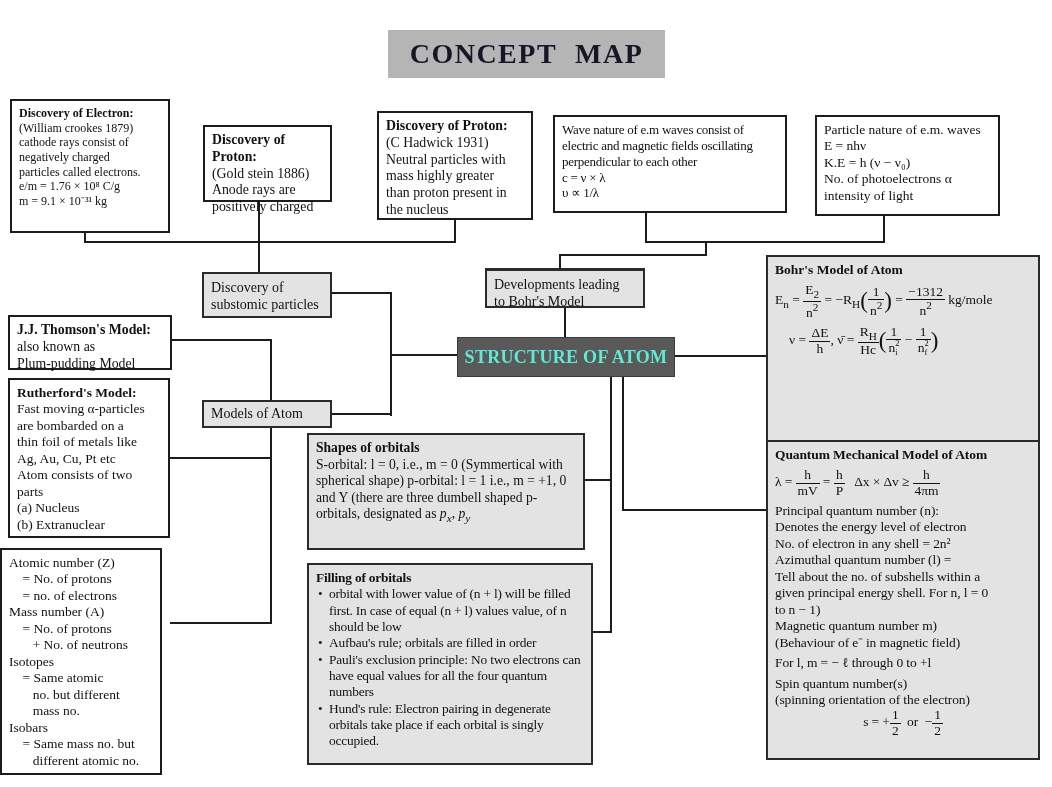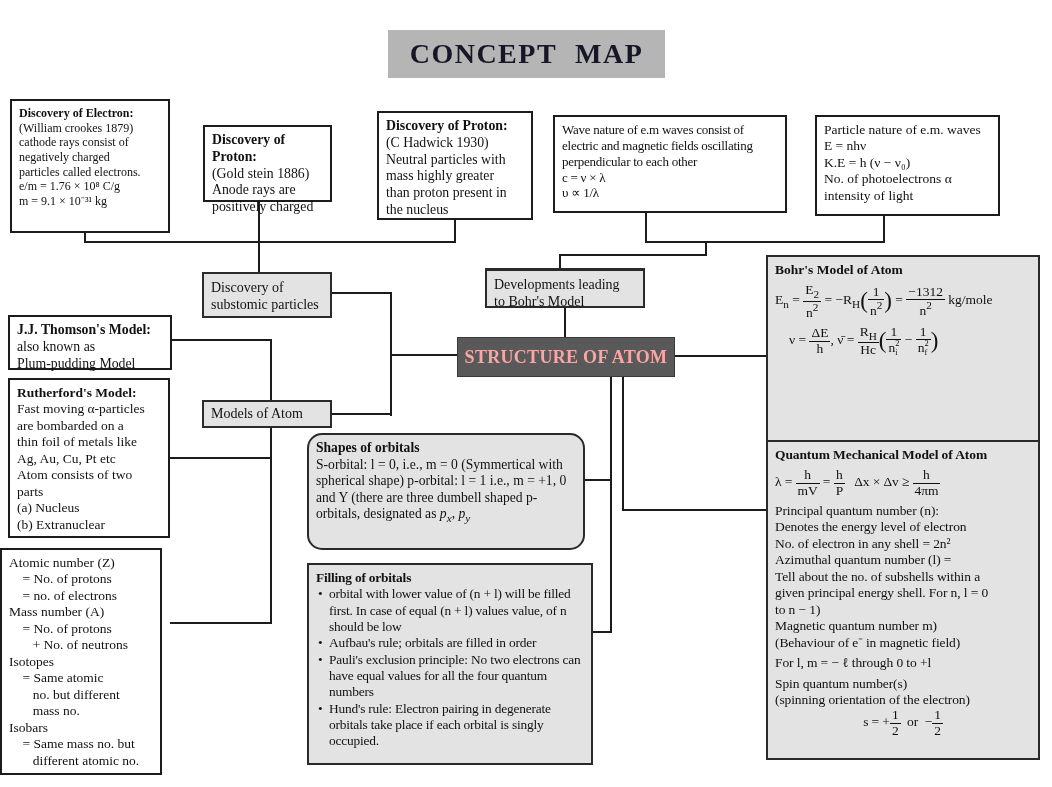--- a/index.html
+++ b/index.html
@@ -7,29 +7,29 @@
           font-family:"Liberation Serif", serif;color:#111;overflow:hidden;}
   .ln{position:absolute;background:#1c1c1c;z-index:1;}
   .bx{position:absolute;z-index:2;box-sizing:border-box;border:2px solid #1c1c1c;
       background:#fff;padding:5px 7px;font-size:14px;line-height:1.22;}
   .bx .hd{font-weight:bold;display:block;}
   .bx .bd{white-space:pre-wrap;}
   .gray{background:#e3e3e3;border-color:#2a2a2a;}
   .title{position:absolute;z-index:2;background:#b5b5b5;display:flex;align-items:center;
          justify-content:center;font-weight:bold;font-size:28px;letter-spacing:1.5px;
          word-spacing:10px;color:#161626;}
-  .structure{position:absolute;z-index:3;background:#595959;color:#fca5a5;display:flex;
+  .structure{position:absolute;z-index:3;background:#595959;color:#5eead4;display:flex;
              align-items:center;justify-content:center;font-weight:bold;font-size:18px;
              letter-spacing:.3px;white-space:nowrap;border:1px solid #3a3a3a;}
   .dev{border-top-width:3px;}
   .bx-wave{font-size:13px;letter-spacing:-0.25px;}
   .bx-particle{font-size:13.5px;}
   .bx-atomic{font-size:13.5px;}
   .bx-rutherford{font-size:13.5px;}
-  .bx-shapes{font-size:13.6px;border-radius:15px;}
+  .bx-shapes{font-size:13.6px;}
   .bx-filling{font-size:13.4px;letter-spacing:-0.2px;}
   .bx-qm{font-size:13.5px;letter-spacing:-0.1px;}
   .bx-bohr{font-size:13.5px;}
   .bullet{padding-left:13px;position:relative;}
   .bullet::before{content:"\2022";position:absolute;left:2px;}
   
   .fline{margin:5px 0;}
   .fr{display:inline-block;vertical-align:middle;text-align:center;line-height:1.05;}
   .fr>.t{display:block;border-bottom:1px solid #111;padding:0 2px;}
   .fr>.b{display:block;padding:0 2px;}
@@ -85,21 +85,21 @@
 
   <div class="bx" style="left:203px;top:125px;width:129px;height:77px;font-size:13.8px">
     <span class="hd">Discovery of Proton:</span>
     <span class="bd">(Gold stein 1886)
 Anode rays are
 positively charged</span>
   </div>
 
   <div class="bx" style="left:377px;top:111px;width:156px;height:109px;font-size:13.8px">
     <span class="hd">Discovery of Proton:</span>
-    <span class="bd">(C Hadwick 1930)
+    <span class="bd">(C Hadwick 1931)
 Neutral particles with
 mass highly greater
 than proton present in
 the nucleus</span>
   </div>
 
   <div class="bx bx-wave" style="left:553px;top:115px;width:234px;height:98px">
     <span class="bd">Wave nature of e.m waves consist of
 electric and magnetic fields oscillating
 perpendicular to each other

